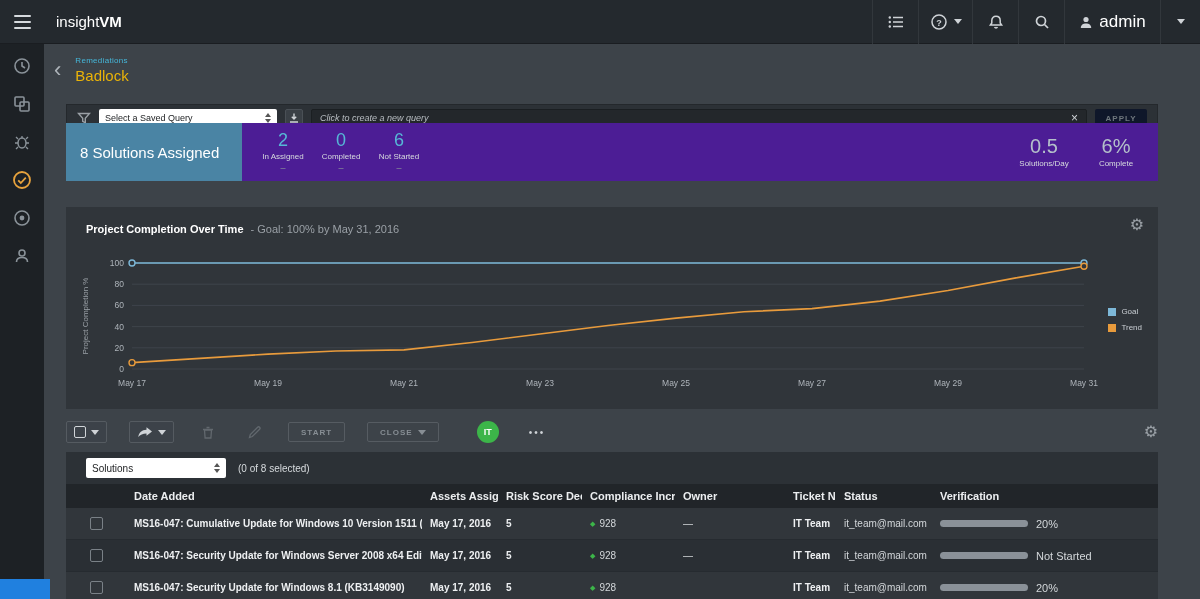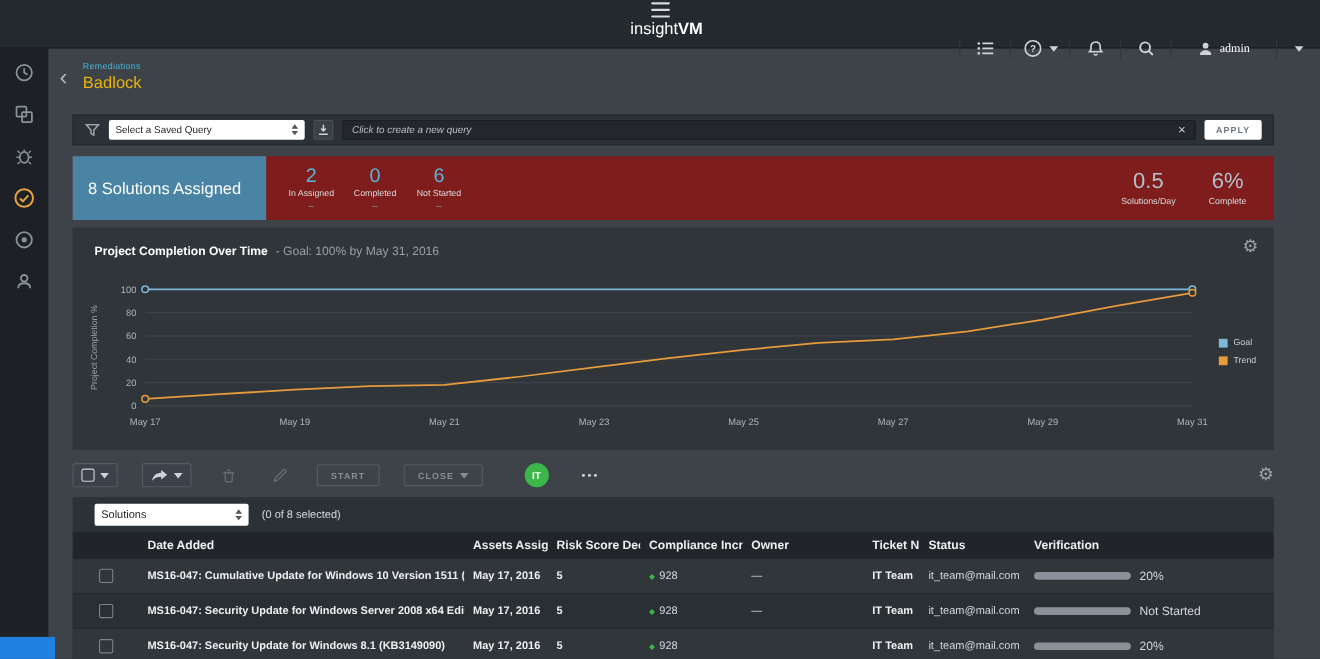--- a/index.html
+++ b/index.html
@@ -1,30 +1,30 @@
 <!DOCTYPE html>
 <html><head>
 <meta charset="utf-8">
 <style>
   * { margin:0; padding:0; box-sizing:border-box; }
   html,body { background:#16191c; }
   body { font-family:"Liberation Sans", sans-serif; }
   .root { position:relative; width:1200px; height:599px; background:#3d4349; overflow:hidden; }
 
   
-  .topbar { position:absolute; left:0; top:0; width:1200px; height:44px; background:#24292e; border-bottom:1px solid #1a1d21; display:flex; align-items:center; z-index:5;flex-direction:column; }
+  .topbar { position:absolute; left:0; top:0; width:1200px; height:44px; background:#24292e; border-bottom:1px solid #1a1d21; display:flex; align-items:center; z-index:5; }
   .hamburger { width:44px; height:44px; display:flex; flex-direction:column; align-items:center; justify-content:center; cursor:pointer; }
   .hamburger span { display:block; width:17px; height:2px; background:#d6dade; margin:2px 0; border-radius:1px; }
   .brand { font-size:15px; color:#fff; margin-left:12px; }
   .brand .thin { font-weight:400; }
   .brand .bold { font-weight:700; }
   .tb-right { margin-left:auto; display:flex; align-items:stretch; height:44px; }
   .tb-cell { display:flex; align-items:center; justify-content:center; border-left:1px solid #32373c; cursor:pointer; gap:6px; }
   .w46{width:46px}.w54{width:54px}.w96{width:96px}.w40{width:40px}
-  .tb-user { color:#fff; font-size:11px;font-family:Liberation Serif, serif; }
+  .tb-user { color:#fff; font-size:17px; }
   .caret { width:0; height:0; border-left:4px solid transparent; border-right:4px solid transparent; border-top:5px solid #cfd3d7; }
   .caret.gray { border-top-color:#878e94; }
 
   
   .sidebar { position:absolute; left:0; top:44px; width:44px; height:535px; background:#1d2125; display:flex; flex-direction:column; align-items:center; padding-top:12px; gap:18px; z-index:4; }
   .side-icon { width:20px; height:20px; display:flex; align-items:center; justify-content:center; cursor:pointer; }
   .bluebox { position:absolute; left:0; top:579px; width:50px; height:20px; background:#2080df; cursor:pointer; z-index:6; }
 
   
   .pagehead { position:absolute; left:44px; top:44px; width:1156px; height:52px; display:flex; align-items:center; }
@@ -37,24 +37,24 @@
   .querybar { position:absolute; left:66px; top:104px; width:1092px; height:28px; background:#2c3136; border:1px solid #24282c; display:flex; align-items:center; padding:0 10px; gap:8px; }
   .wselect { background:#fff; border-radius:2px; color:#1c1e20; display:flex; align-items:center; justify-content:space-between; padding:0 6px; cursor:pointer; }
   .sq-select { width:178px; height:18px; font-size:9px; }
   .arrows { display:flex; flex-direction:column; gap:2px; }
   .tri-up { width:0; height:0; border-left:3px solid transparent; border-right:3px solid transparent; border-bottom:4px solid #555; }
   .tri-down { width:0; height:0; border-left:3px solid transparent; border-right:3px solid transparent; border-top:4px solid #555; }
   .savebtn { width:18px; height:18px; background:#3a4046; border:1px solid #4a5056; border-radius:2px; display:flex; align-items:center; justify-content:center; cursor:pointer; }
   .queryinput { flex:1; height:18px; background:#23272b; border:1px solid #1b1f22; border-radius:2px; display:flex; align-items:center; padding:0 8px; cursor:text; }
   .queryinput .ph { font-style:italic; font-size:9px; color:#b9bec3; flex:1; }
   .clearx { color:#cfd3d7; font-size:12px; line-height:1; cursor:pointer; }
-  .applybtn { width:52px; height:18px; background:#ffffff; border-radius:2px; color:#6e767d; font-size:8px; font-weight:bold; letter-spacing:1px; display:flex; align-items:center; justify-content:center; cursor:default; }
-
-  
-  .statsband { position:absolute; left:66px; top:142px; width:1092px; height:58px; background:#7f1d1d; display:flex; align-items:stretch; }
+  .applybtn { width:52px; height:18px; background:#0f172a; border-radius:2px; color:#6e767d; font-size:8px; font-weight:bold; letter-spacing:1px; display:flex; align-items:center; justify-content:center; cursor:default; }
+
+  
+  .statsband { position:absolute; left:66px; top:123px; width:1092px; height:58px; background:#4c1d95; display:flex; align-items:stretch; }
   .assignedbox { width:176px; background:#4a84a4; display:flex; align-items:center; padding-left:14px; color:#fff; font-size:15px; cursor:pointer; }
   .stats-left { display:flex; margin-left:12px; }
   .stat { width:58px; display:flex; flex-direction:column; align-items:center; justify-content:center; }
   .stat .num { font-size:18px; color:#56b7d6; line-height:1; }
   .stat .lab { font-size:8px; color:#d7dbde; margin-top:3px; }
   .stat .dash { font-size:9px; color:#8a9299; margin-top:2px; }
   .stats-right { display:flex; margin-left:auto; margin-right:6px; }
   .rstat { width:72px; display:flex; flex-direction:column; align-items:center; justify-content:center; }
   .rstat .num { font-size:20px; color:#b4c0ca; line-height:1; }
   .rstat .lab { font-size:8px; color:#d7dbde; margin-top:3px; }

